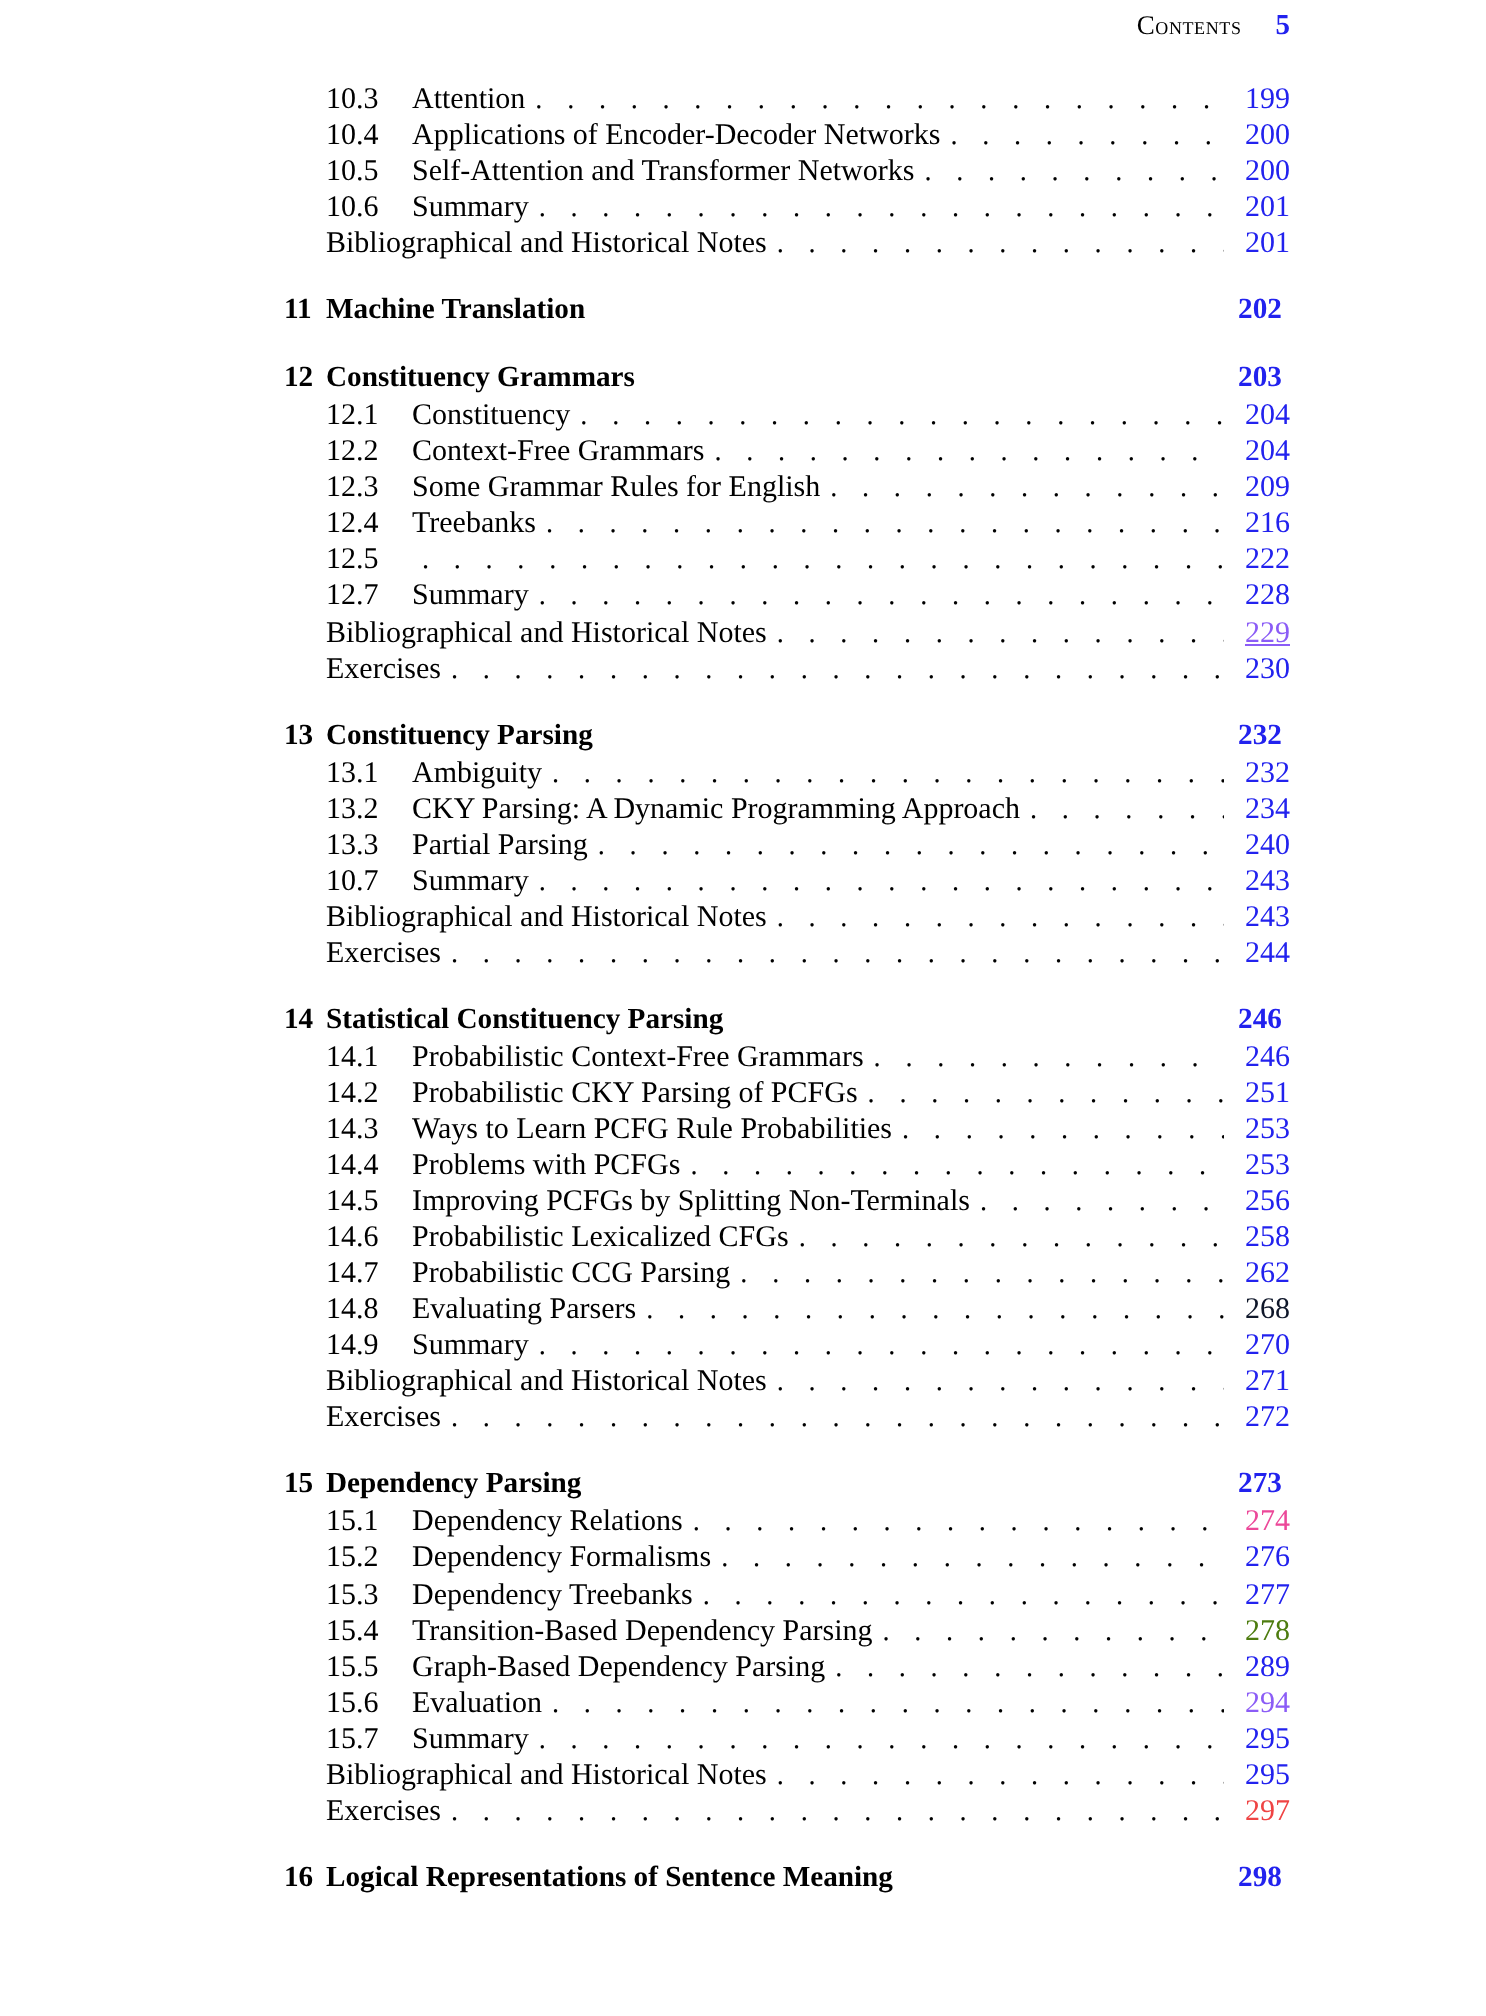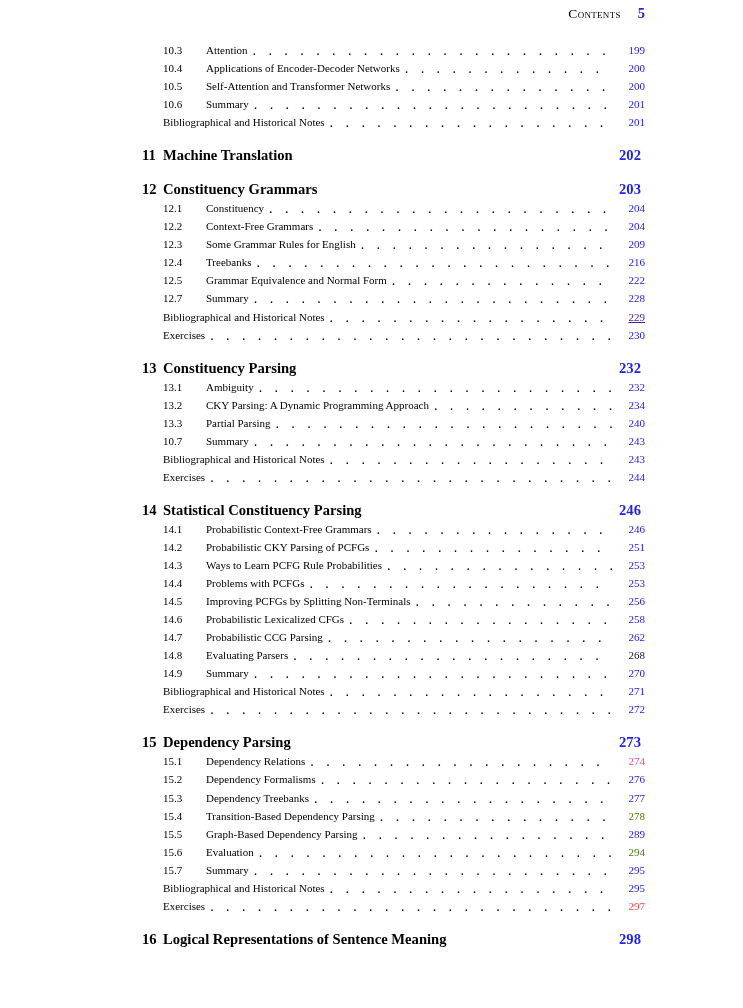--- a/index.html
+++ b/index.html
@@ -53,21 +53,21 @@
     left: 0;
     top: 41px;
     width: 743px;
   }
 
   .entry {
     display: flex;
     align-items: baseline;
     width: 503px;
     margin-left: 142px;
-    font-size: 11px;
+    font-size: 15px;
     line-height: 18.05px;
     height: 18.05px;
     white-space: nowrap;
   }
 
   
   .entry.chapter {
     font-weight: bold;
     margin-top: 14px;
     height: 20px;
@@ -217,35 +217,34 @@
         <span class="folio" style="color: rgb(34, 34, 238);">209</span>
       </div>
       <div class="entry section">
         <span class="num">12.4</span>
         <span class="title">Treebanks</span>
         <span class="leader"></span>
         <span class="folio" style="color: rgb(34, 34, 238);">216</span>
       </div>
       <div class="entry section">
         <span class="num">12.5</span>
-        <span class="title">Grammar Equivalence and Normal Form</span>
         <span class="leader"></span>
         <span class="folio" style="color: rgb(34, 34, 238);">222</span>
       </div>
       <div class="entry section">
         <span class="num">12.7</span>
         <span class="title">Summary</span>
         <span class="leader"></span>
         <span class="folio" style="color: rgb(34, 34, 238);">228</span>
       </div>
       <div class="entry unnumbered">
         <span class="num"></span>
         <span class="title">Bibliographical and Historical Notes</span>
         <span class="leader"></span>
-        <span class="folio" style="color: #4c1d95; text-decoration: underline;">229</span>
+        <span class="folio" style="color: #8b5cf6; text-decoration: underline;">229</span>
       </div>
       <div class="entry unnumbered">
         <span class="num"></span>
         <span class="title">Exercises</span>
         <span class="leader"></span>
         <span class="folio" style="color: rgb(34, 34, 238);">230</span>
       </div>
       <div class="entry chapter">
         <span class="num">13</span>
         <span class="title">Constituency Parsing</span>
@@ -393,21 +392,21 @@
       <div class="entry section">
         <span class="num">15.5</span>
         <span class="title">Graph-Based Dependency Parsing</span>
         <span class="leader"></span>
         <span class="folio" style="color: rgb(34, 34, 238);">289</span>
       </div>
       <div class="entry section">
         <span class="num">15.6</span>
         <span class="title">Evaluation</span>
         <span class="leader"></span>
-        <span class="folio" style="color: #4d7c0f;">294</span>
+        <span class="folio" style="color: #8b5cf6;">294</span>
       </div>
       <div class="entry section">
         <span class="num">15.7</span>
         <span class="title">Summary</span>
         <span class="leader"></span>
         <span class="folio" style="color: rgb(34, 34, 238);">295</span>
       </div>
       <div class="entry unnumbered">
         <span class="num"></span>
         <span class="title">Bibliographical and Historical Notes</span>

